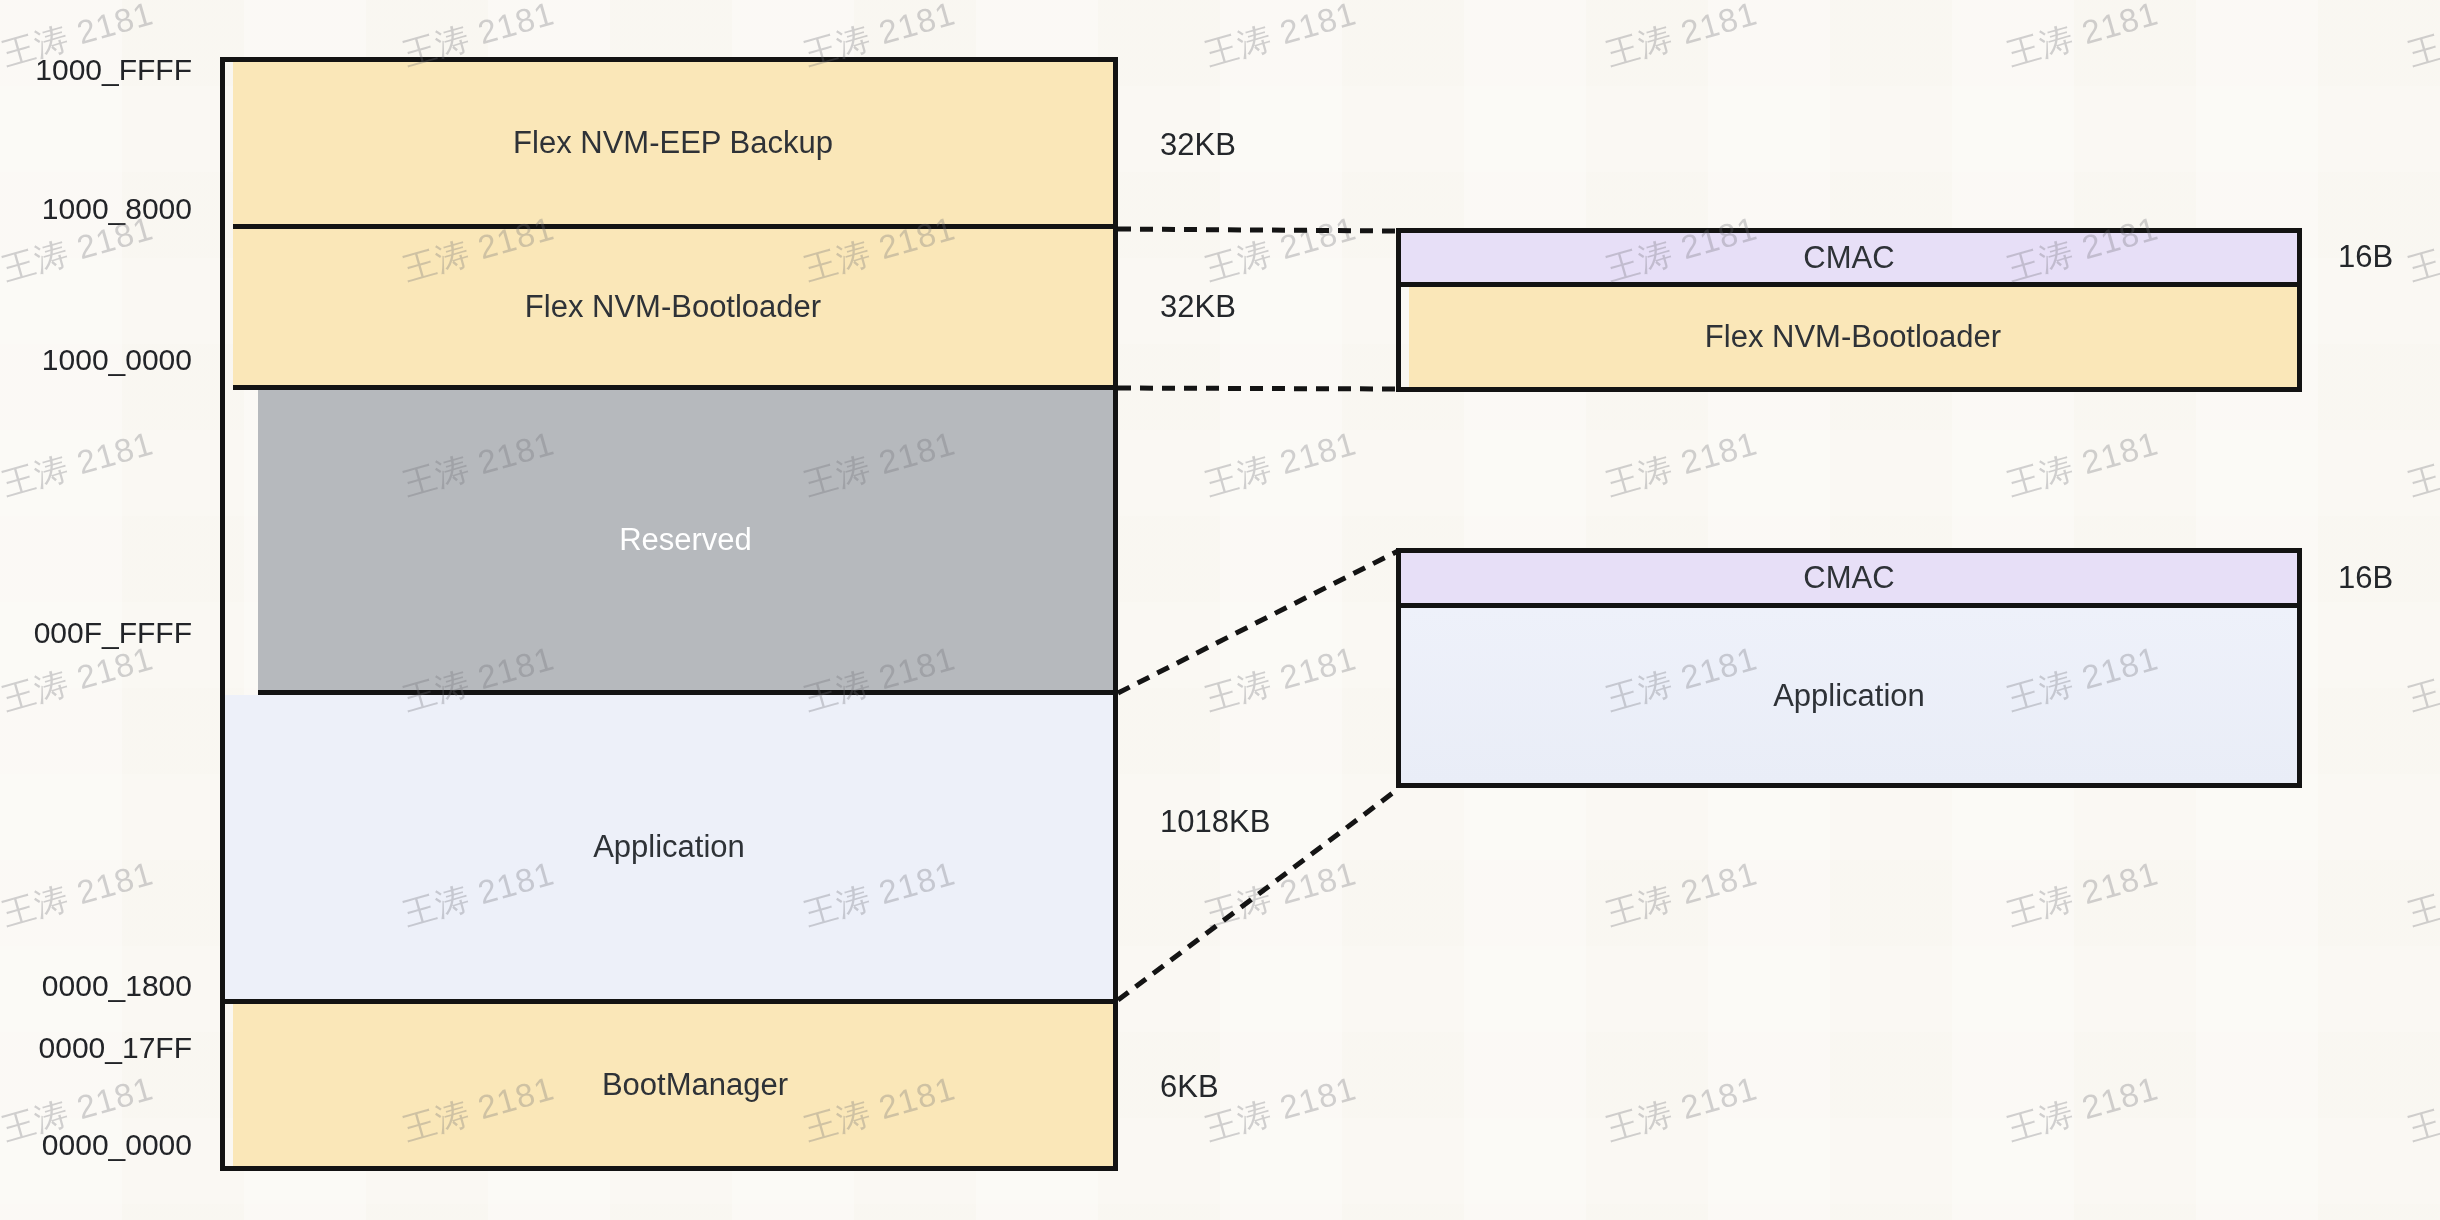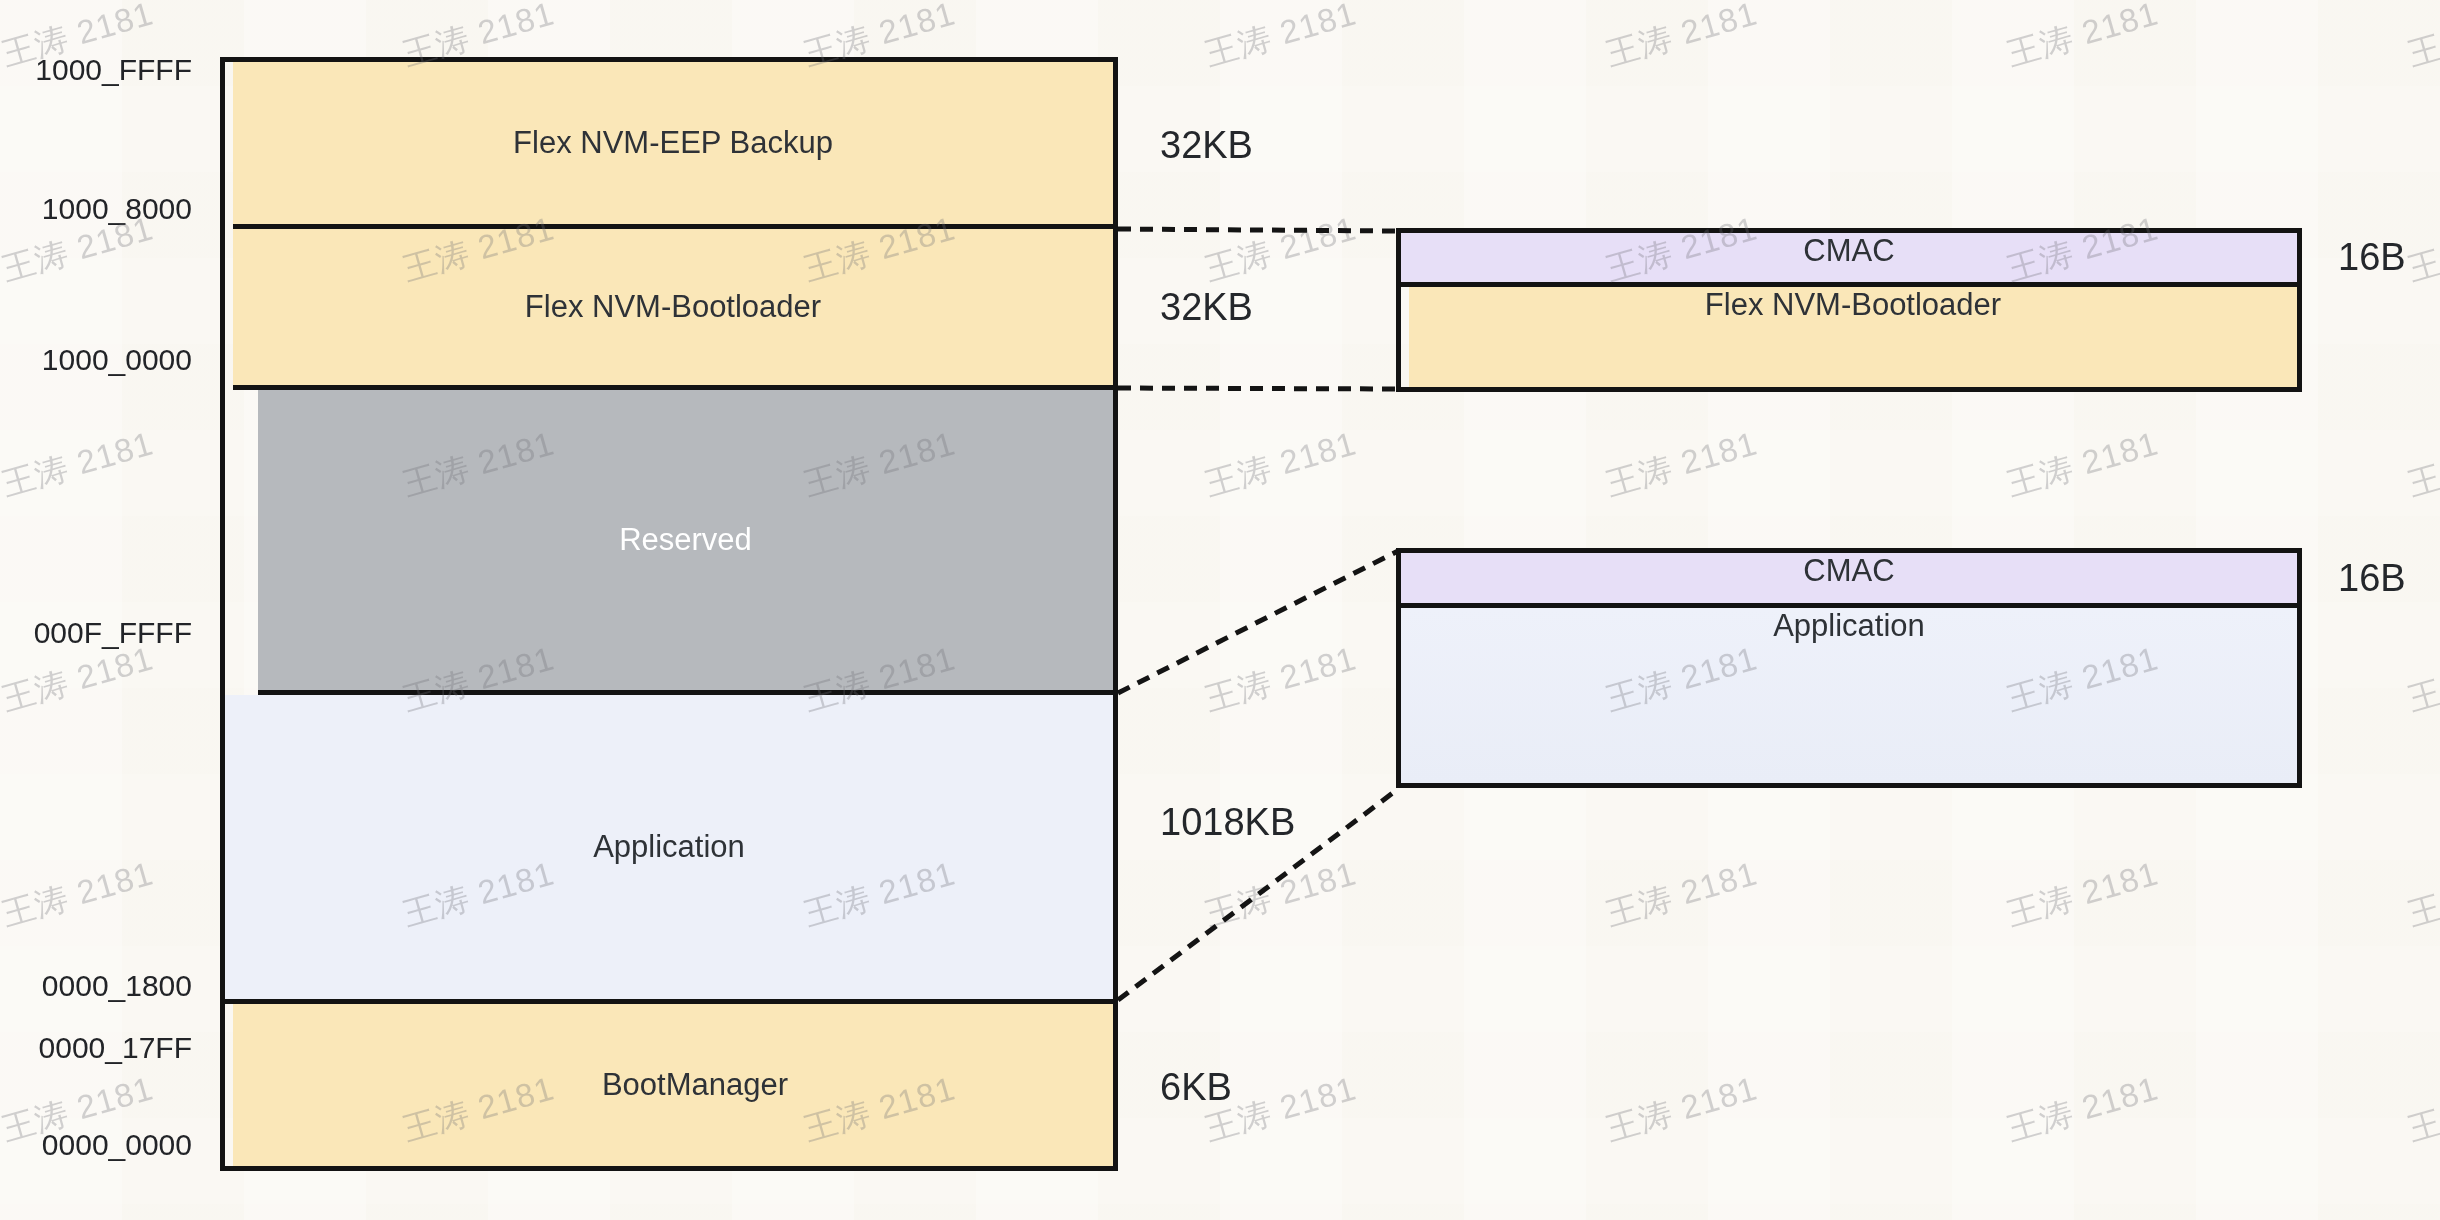--- a/index.html
+++ b/index.html
@@ -62,35 +62,35 @@
     text-align:right;
     transform:translateY(-50%);
     font-size:30px;color:#222428;
     z-index:2;white-space:nowrap;
   }
 
   
   .size{
     position:absolute;
     transform:translateY(-50%);
-    font-size:38px;color:#24272b;
+    font-size:31px;color:#24272b;
     z-index:2;white-space:nowrap;
   }
 
   
   .detail-box{
     position:absolute;left:1396px;
     width:906px;
     box-sizing:border-box;
     border:5px solid #131313;
     display:flex;flex-direction:column;
     z-index:2;
   }
   .detail-box .row{
-    display:flex;align-items:flex-start;justify-content:center;
+    display:flex;align-items:center;justify-content:center;
   }
   .detail-box .row-top{border-bottom:5px solid #131313;}
   .detail-box .row-label{font-size:31px;color:#2e3237;}
   .detail-box.db1{top:228px;height:164px;}
   .detail-box.db1 .row-top{height:49px;}
   .detail-box.db1 .row-bottom{height:100px;}
   .detail-box.db2{top:548px;height:240px;}
   .detail-box.db2 .row-top{height:50px;}
   .detail-box.db2 .row-bottom{height:175px;}
 

